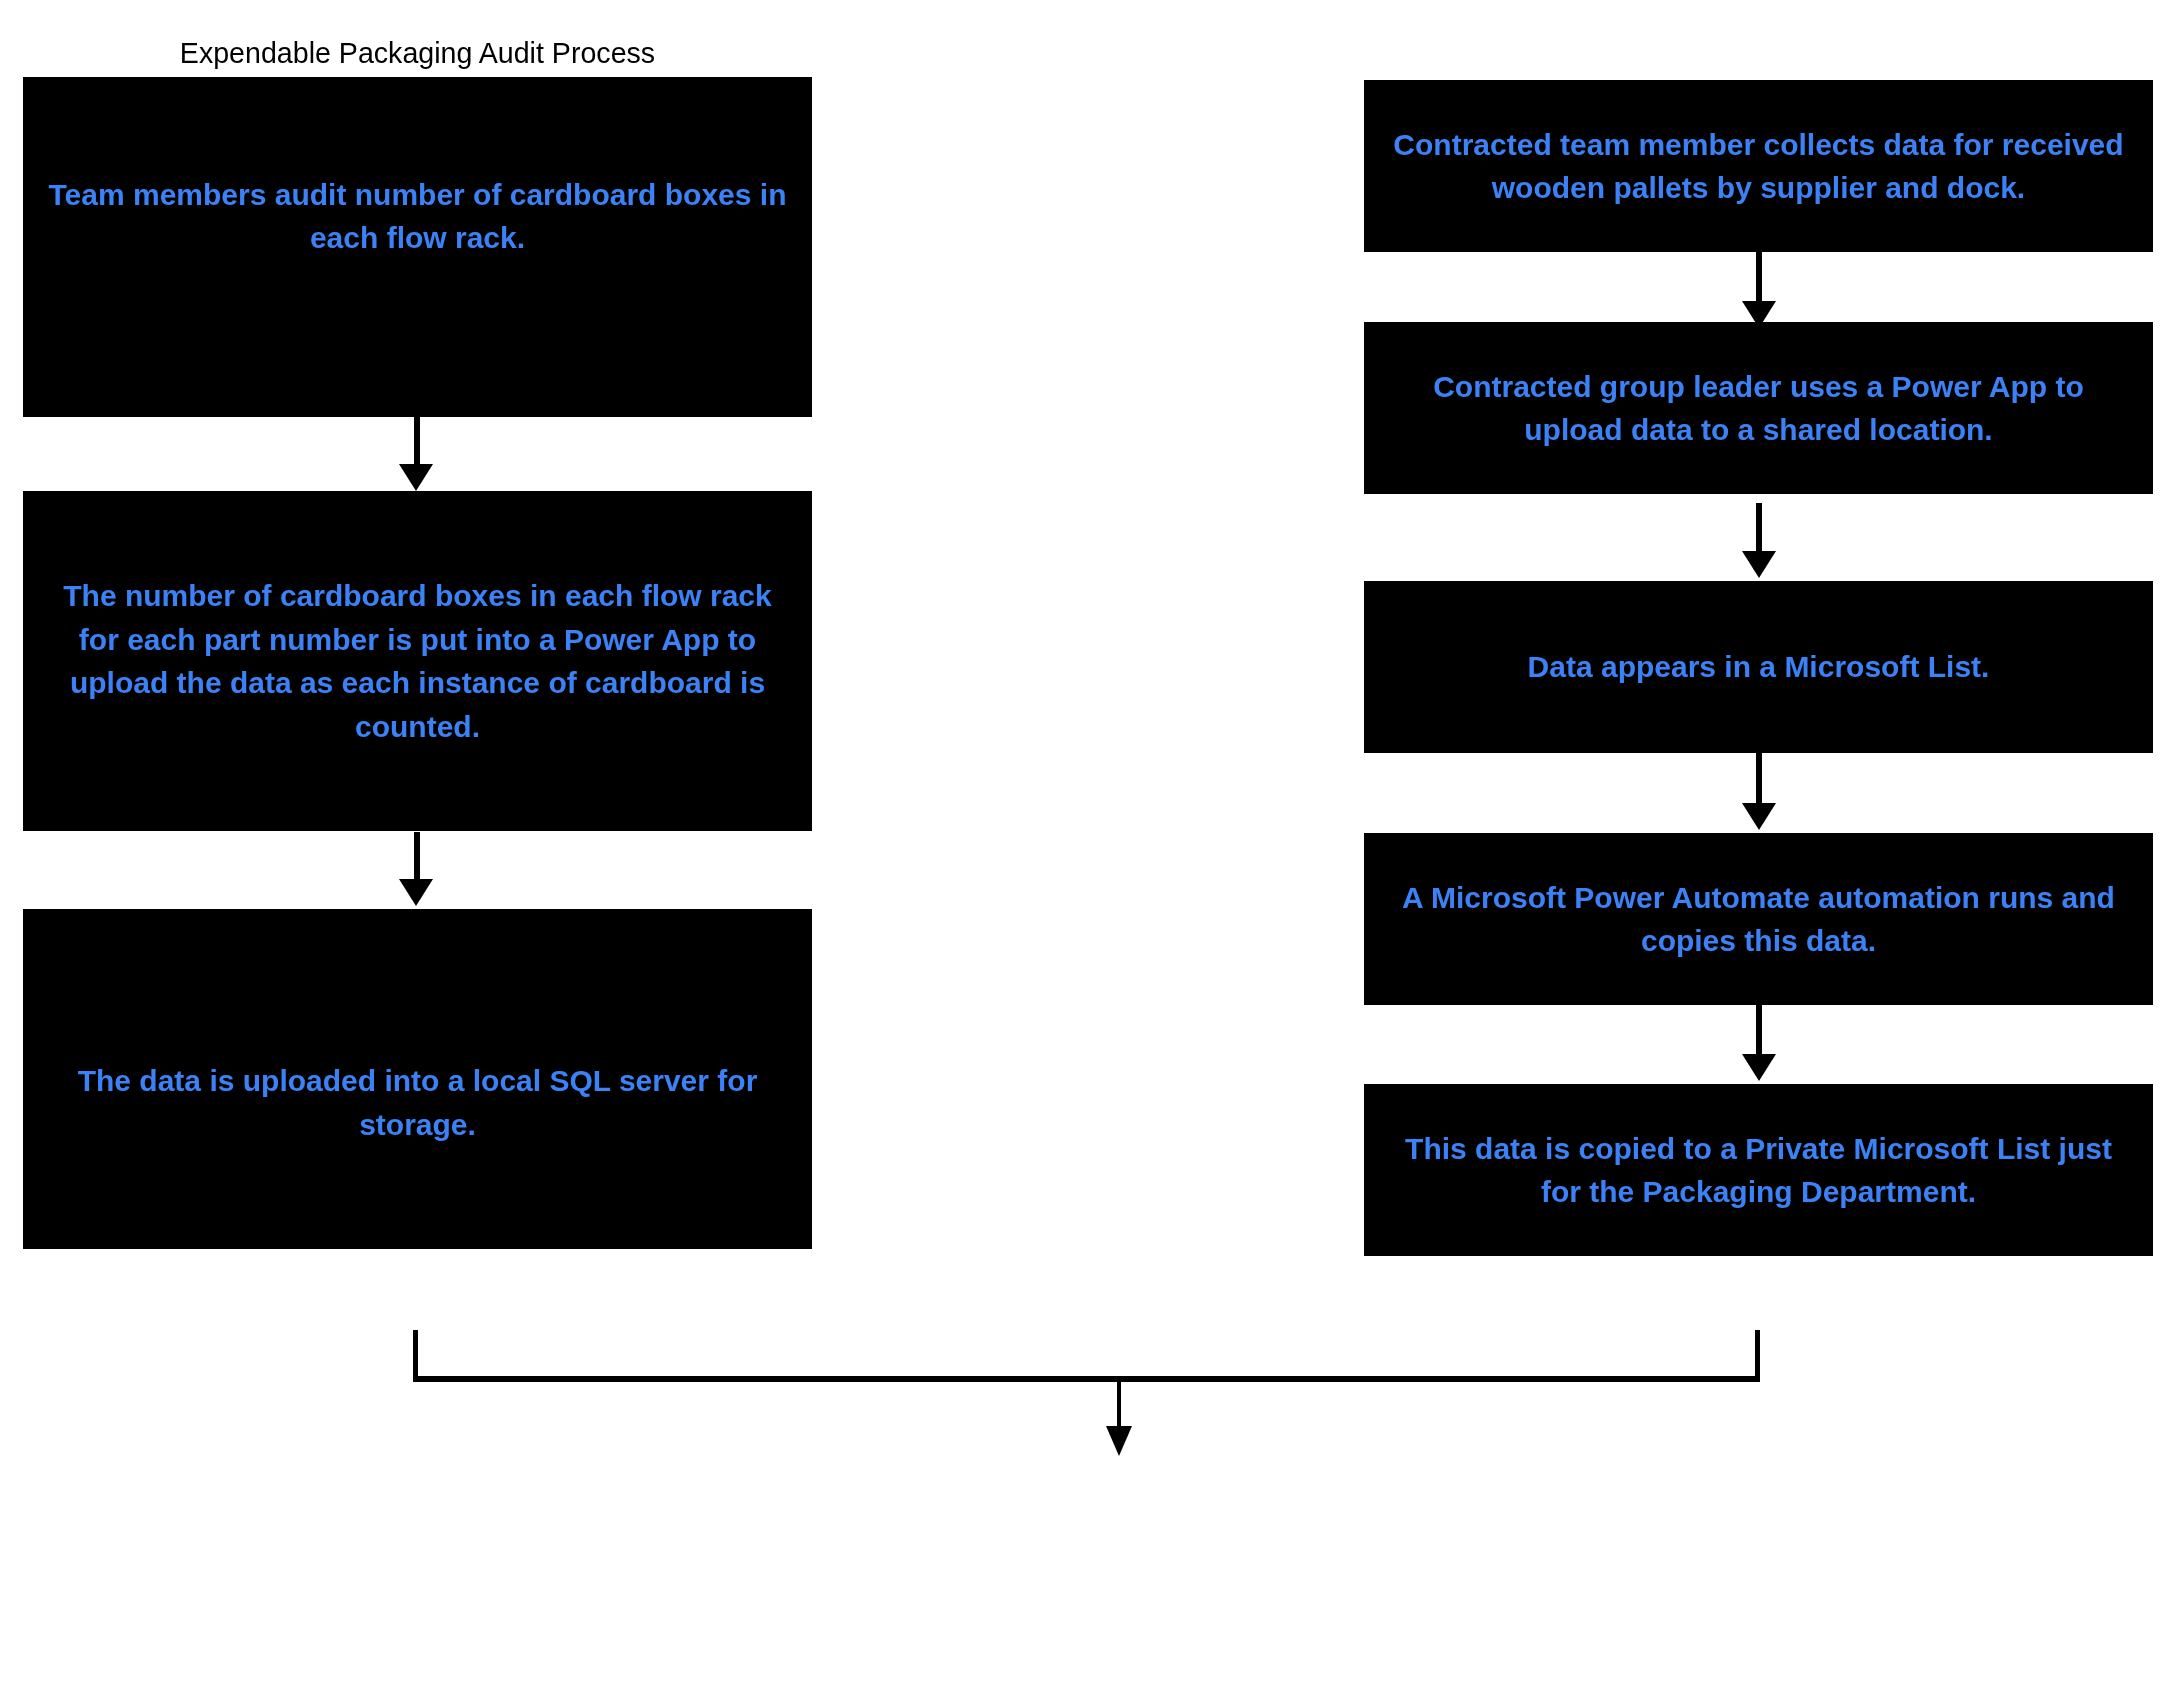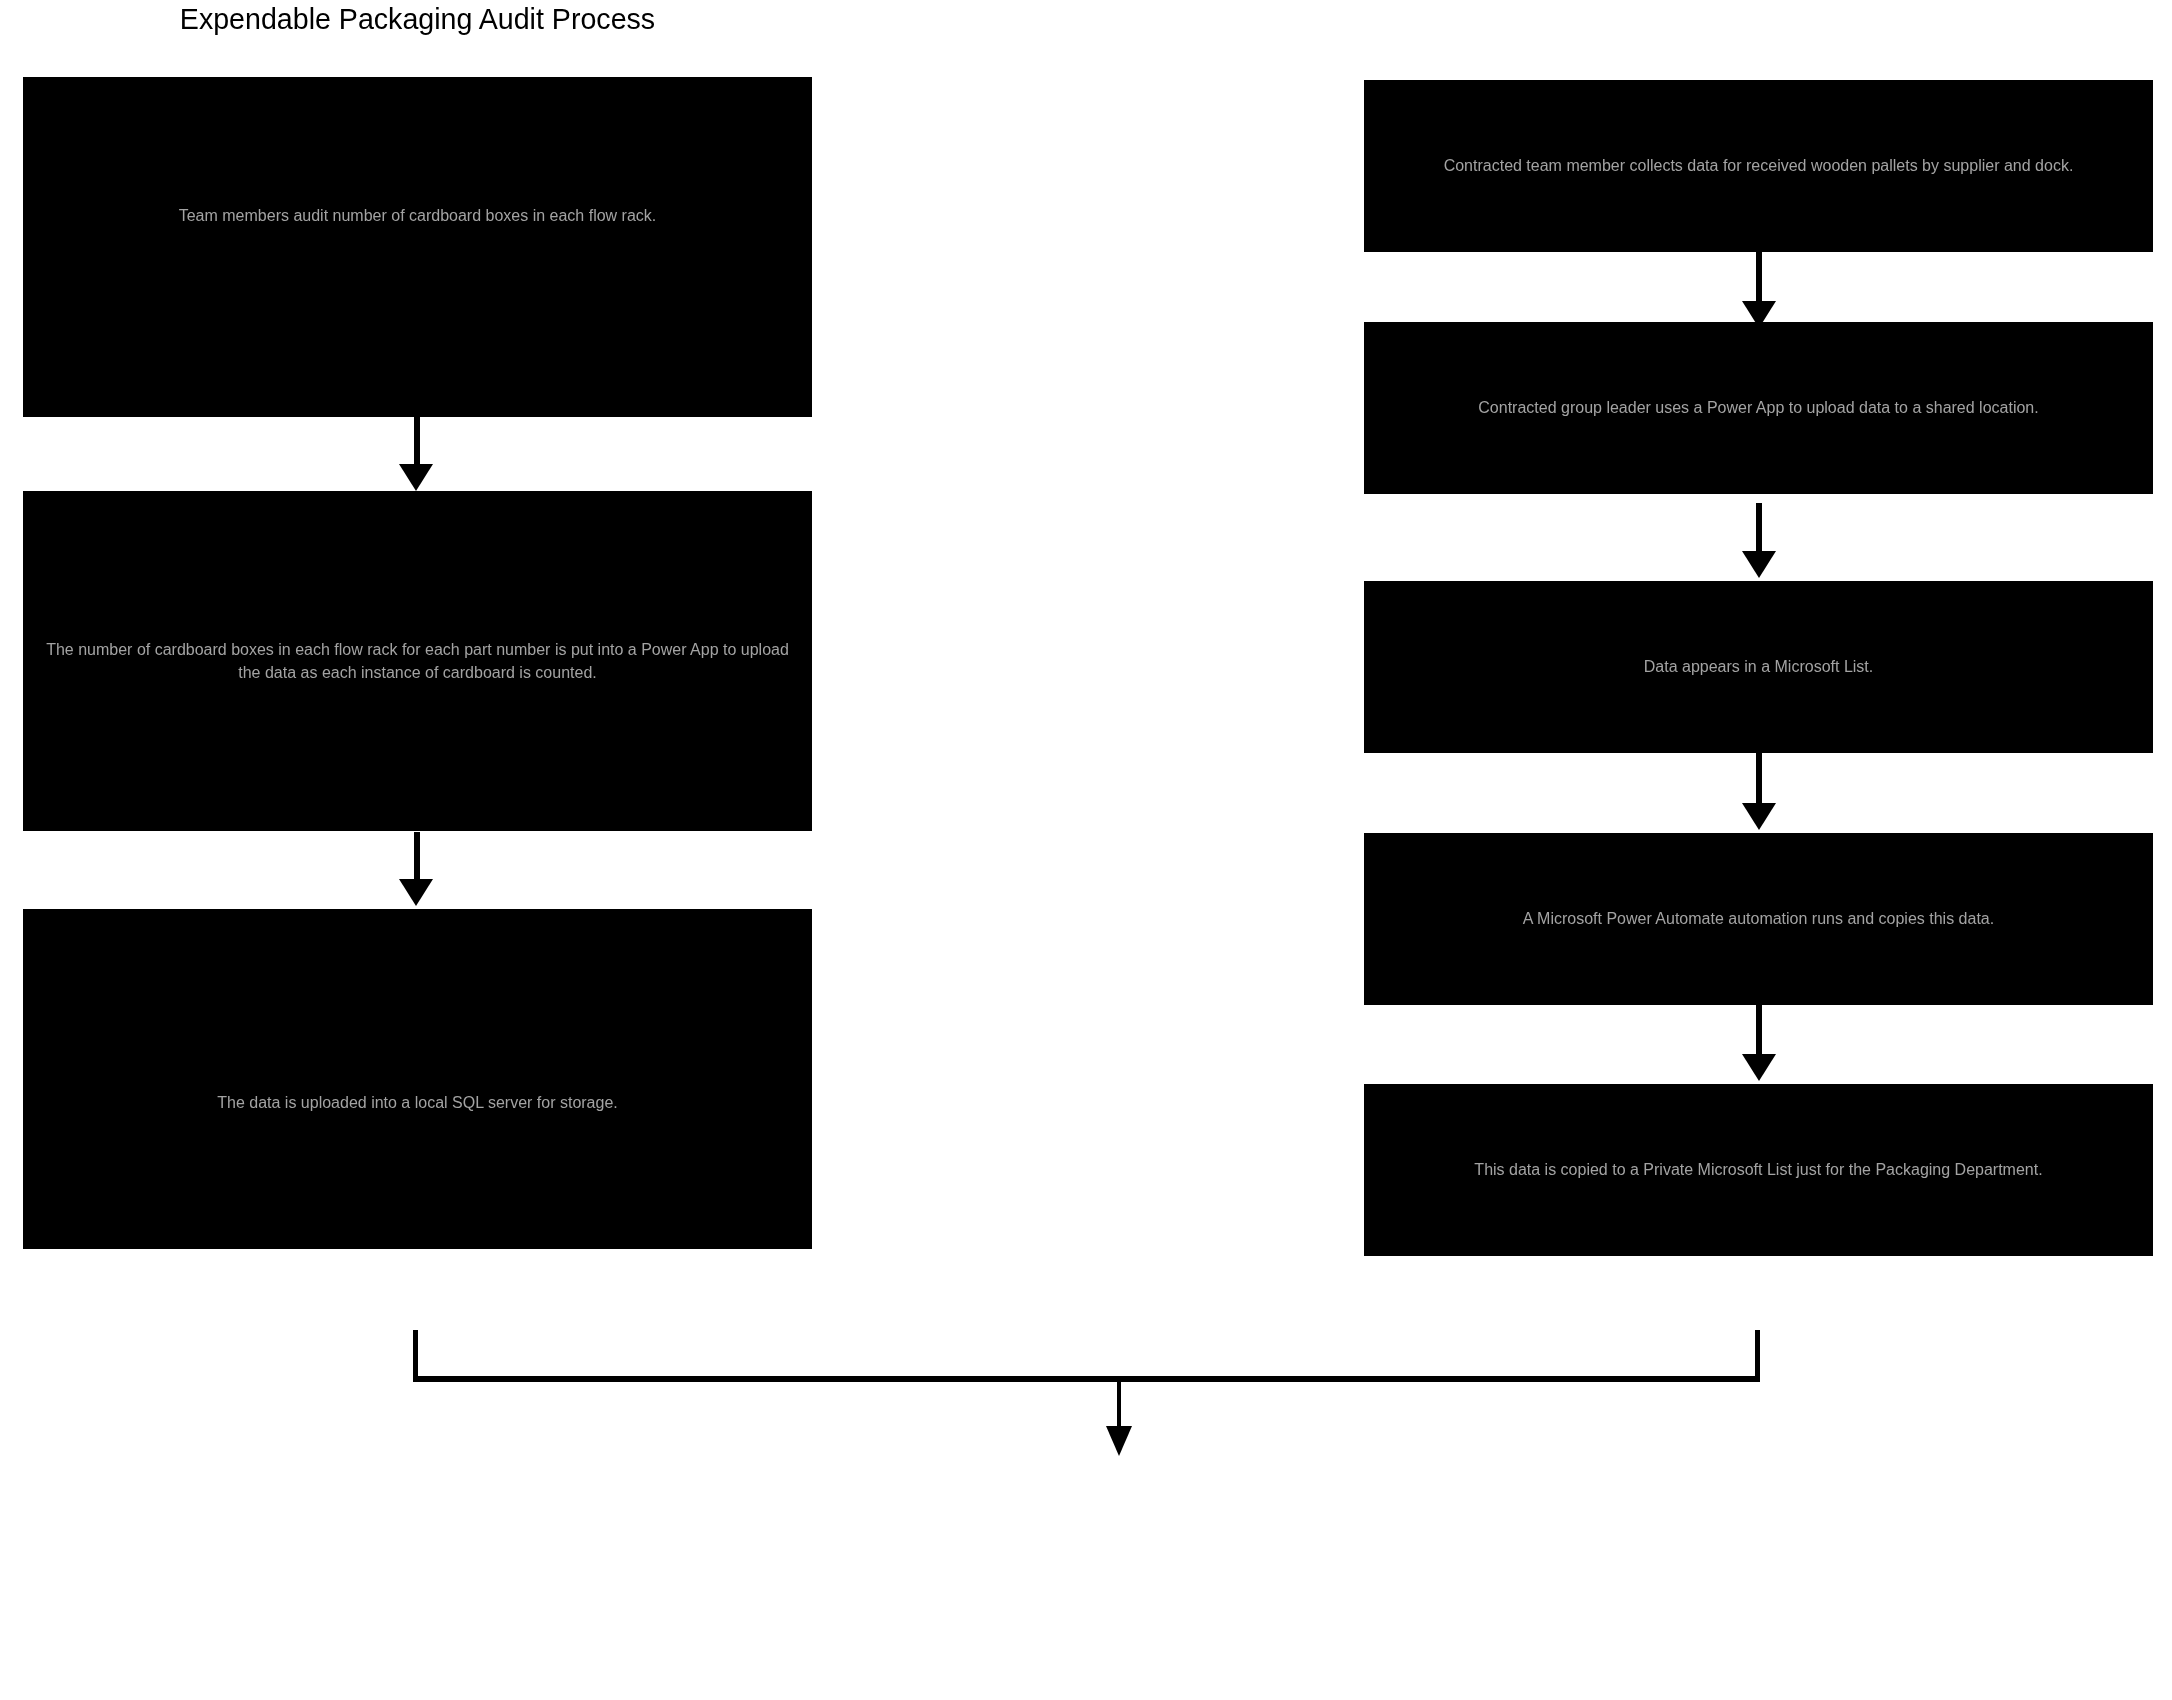--- a/index.html
+++ b/index.html
@@ -19,38 +19,40 @@
     background: #ffffff;
     overflow: hidden;
   }
   .col-title {
     position: absolute;
     font-size: 28.6px;
     color: #000000;
     text-align: center;
     white-space: nowrap;
     line-height: 1.1;
+    margin-top: 34px;
   }
   .node {
     position: absolute;
     background: #000000;
     color: #ffffff;
     display: flex;
     align-items: center;
     justify-content: center;
     box-sizing: border-box;
     padding: 0 17px;
   }
   .node .node-text {
     display: block;
     width: 100%;
     text-align: center;
-    font-size: 16px;
+    font-size: 30px;
     line-height: 1.45;
-    color: #a3a3a3;
+    color: #3b82f6;
+    font-weight: bold;
   }
   .node.align-center  { align-items: center; }
 
   .connector {
     position: absolute;
   }
   .conn-line {
     position: absolute;
     background: #000000;
   }

